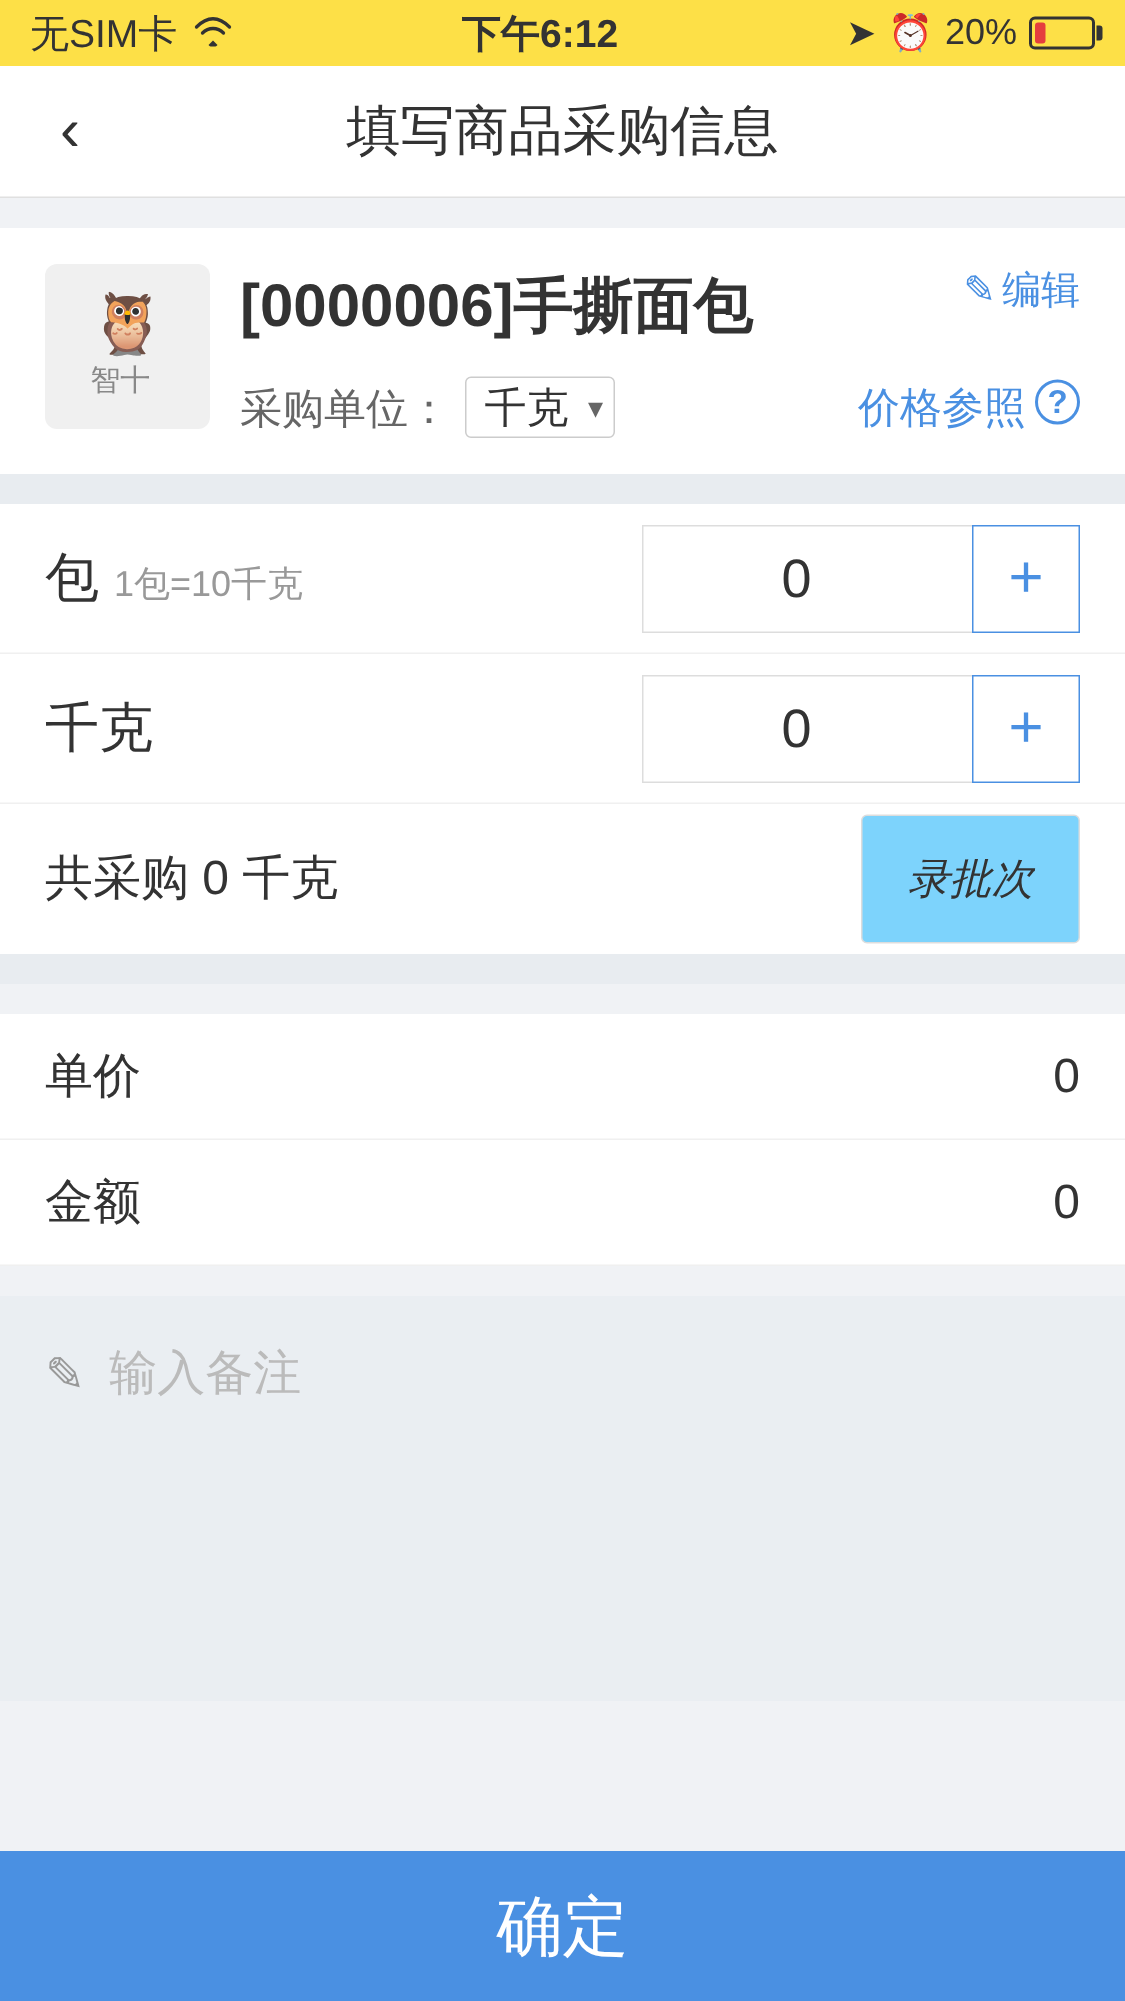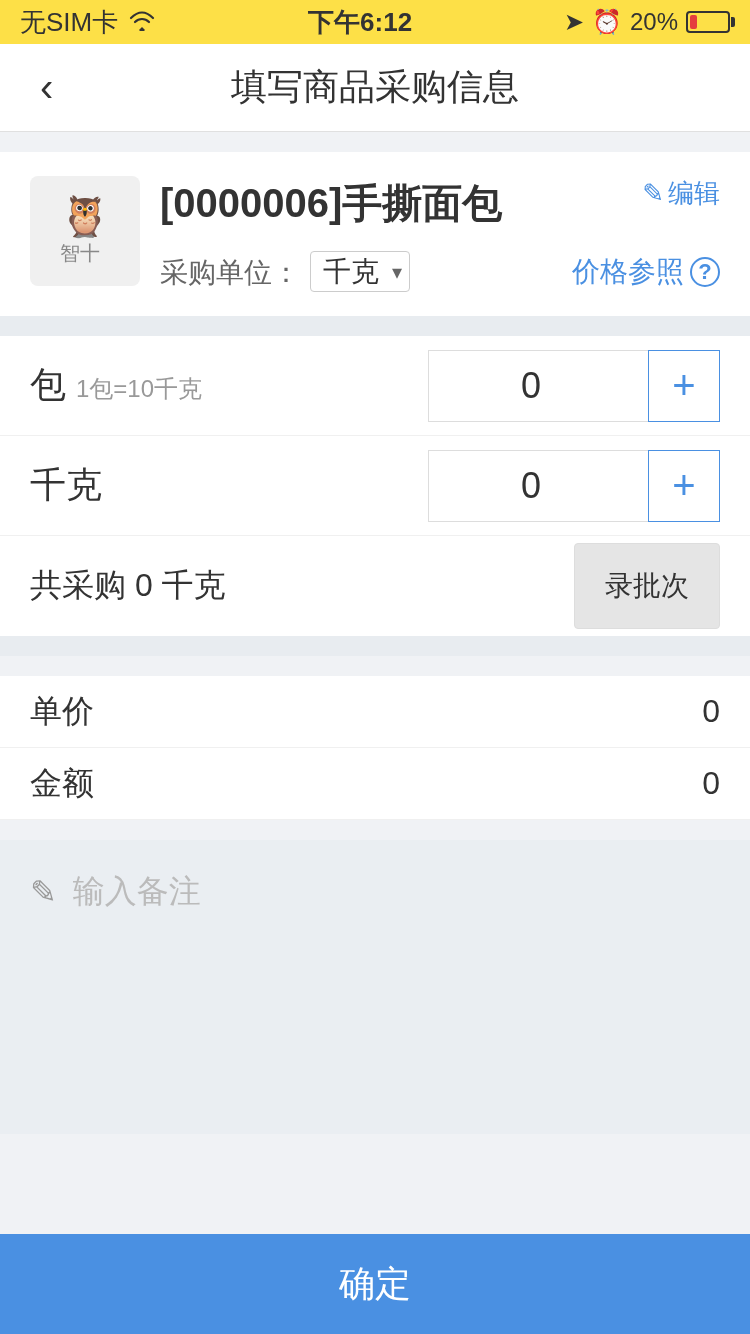--- a/index.html
+++ b/index.html
@@ -165,21 +165,21 @@
       top: 50%;
       transform: translateY(-50%);
       font-size: 20px;
       color: #666;
       pointer-events: none;
     }
     .price-ref {
       font-size: 28px;
       color: #4a90e2;
       display: flex;
-      align-items: center;
+      align-items: flex-start;
       gap: 6px;
       cursor: pointer;
     }
     .price-ref-icon {
       width: 30px;
       height: 30px;
       border: 2px solid #4a90e2;
       border-radius: 50%;
       display: inline-flex;
       align-items: center;
@@ -256,38 +256,39 @@
       height: 100px;
       background: #fff;
     }
     .total-text {
       font-size: 32px;
       color: #333;
     }
     .batch-btn {
       margin-left: auto;
       border: 1px solid #ddd;
-      background: #e5e5e5;
+      background: #7dd3fc;
       padding: 23px 30px;
       font-size: 28px;
       color: #333;
       cursor: pointer;
       border-radius: 4px;
+      font-style: italic;
     }
 
     
     .price-section {
       background: #fff;
       margin-top: 20px;
     }
     .price-row {
       display: flex;
       align-items: center;
       padding: 0 30px;
-      height: 72px;
+      height: 84px;
       border-bottom: 1px solid #f0f0f0;
     }
     .price-label {
       font-size: 32px;
       color: #333;
     }
     .price-value {
       margin-left: auto;
       font-size: 32px;
       color: #333;
@@ -321,21 +322,21 @@
 
     
     .confirm-btn {
       position: fixed;
       bottom: 0;
       left: 0;
       width: 750px;
       height: 100px;
       background: #4a90e2;
       color: #fff;
-      font-size: 36px;
+      font-size: 44px;
       border: none;
       cursor: pointer;
       display: flex;
       align-items: center;
       justify-content: center;
     }
 
     .content-bg {
       flex: 1;
       background: #eaeef2;

